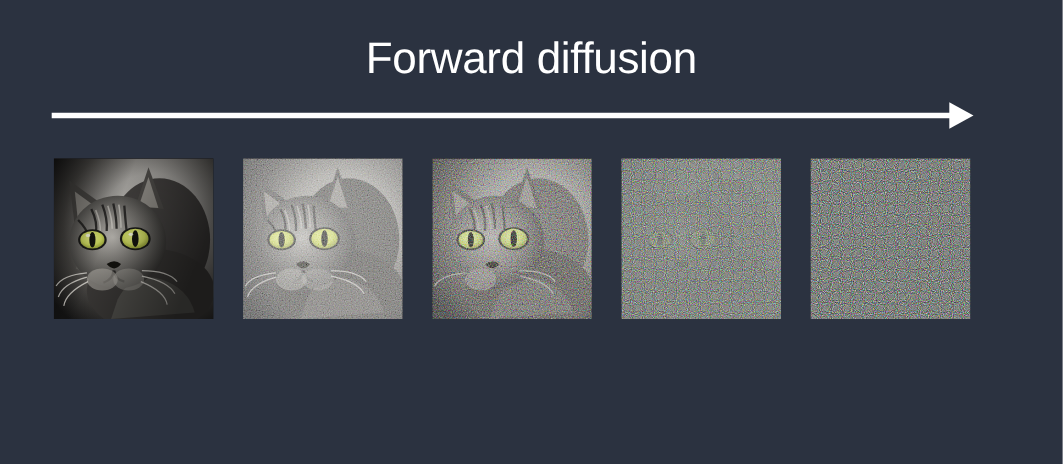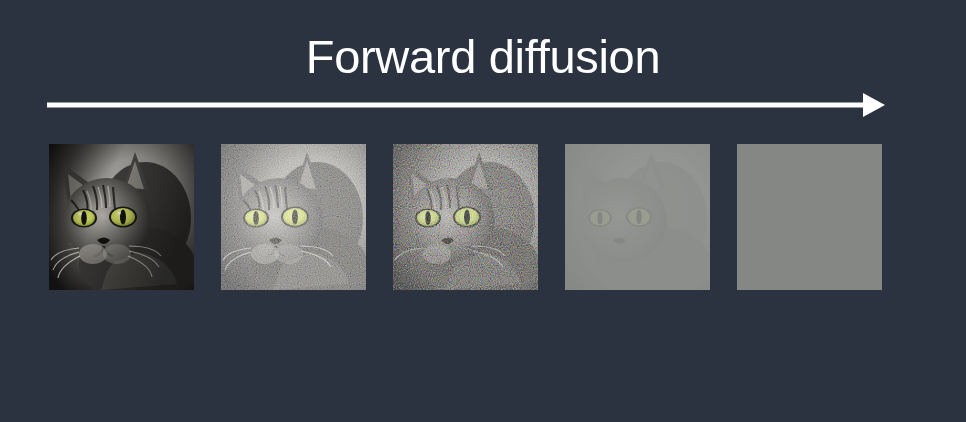--- a/index.html
+++ b/index.html
@@ -19,21 +19,21 @@
     background: #2b3240;
   }
   #title {
     position: absolute;
     left: 0;
     top: 33px;
     width: 966px;
     text-align: center;
     color: #ffffff;
     font-family: "Liberation Sans", sans-serif;
-    font-size: 47px;
+    font-size: 40px;
     font-weight: 400;
     letter-spacing: -0.3px;
     line-height: 1;
     white-space: nowrap;
   }
   #arrow {
     position: absolute;
     left: 45px;
     top: 88px;
     width: 845px;

